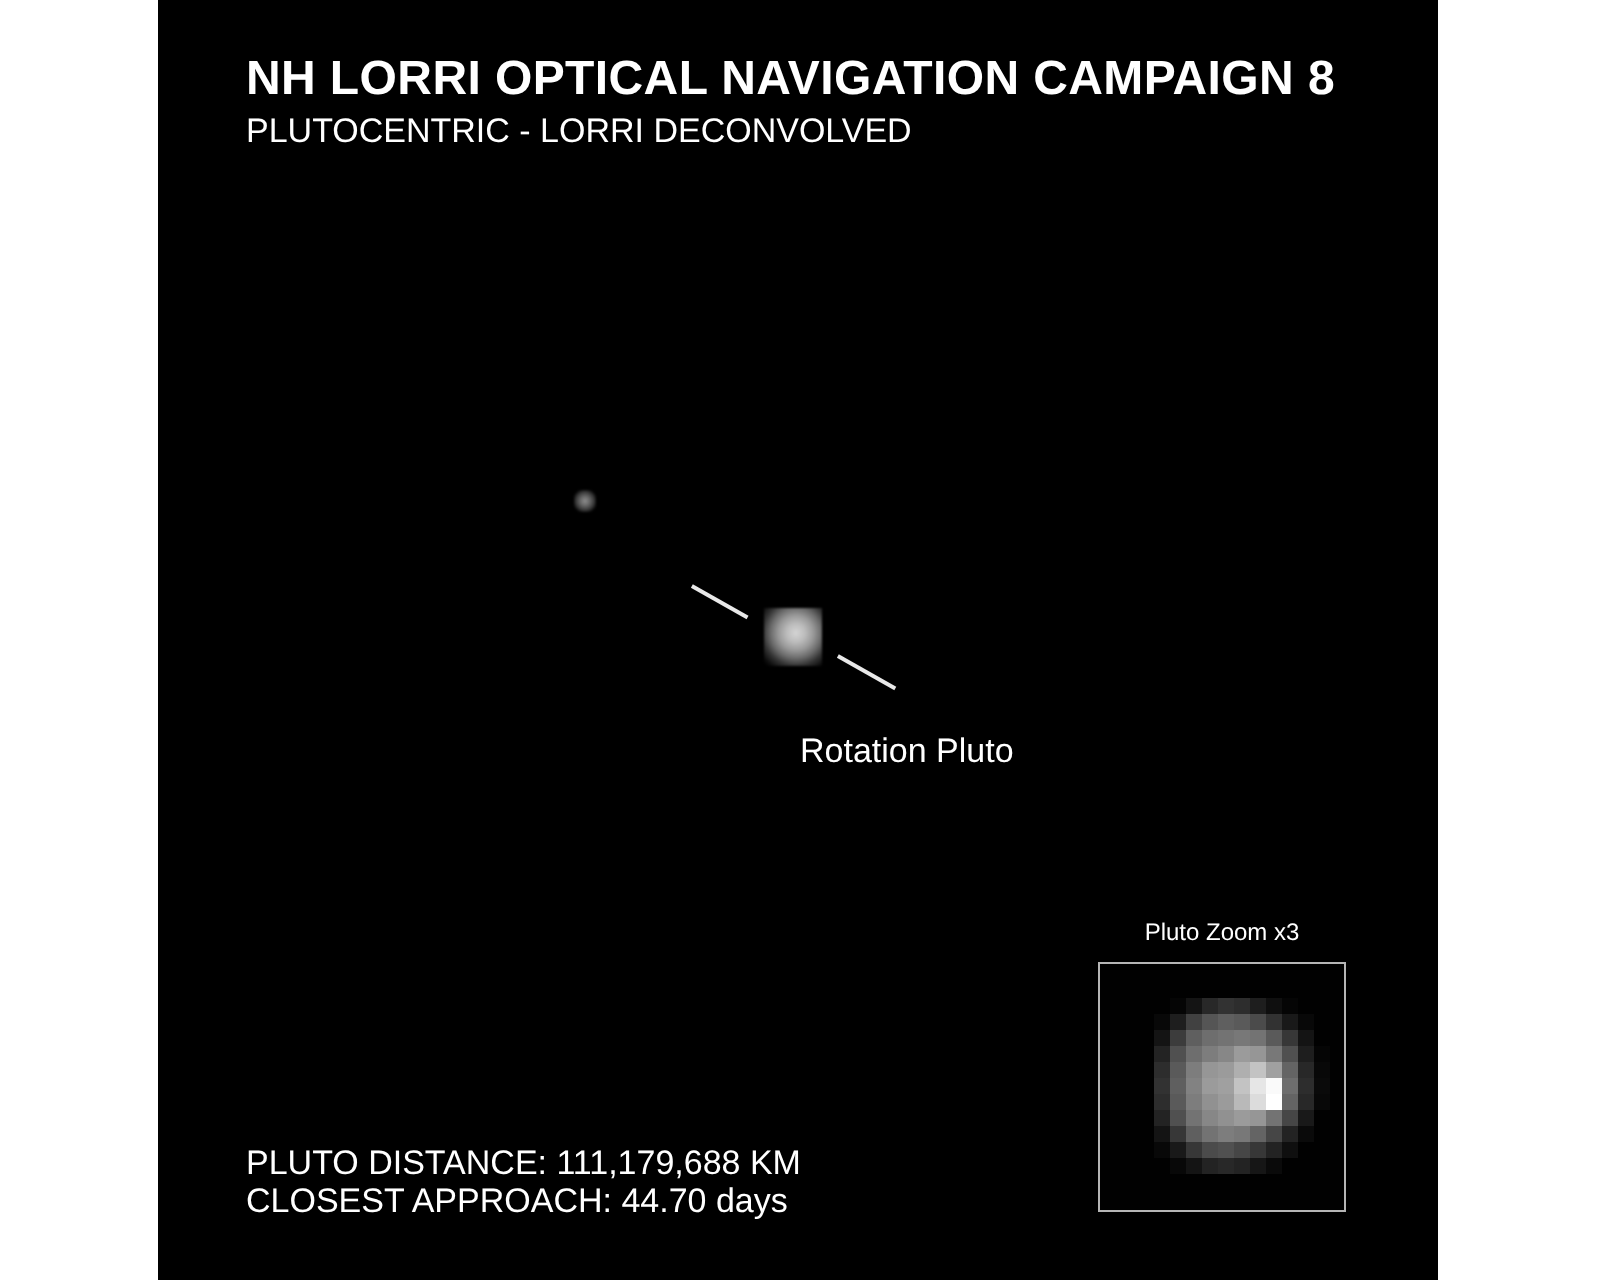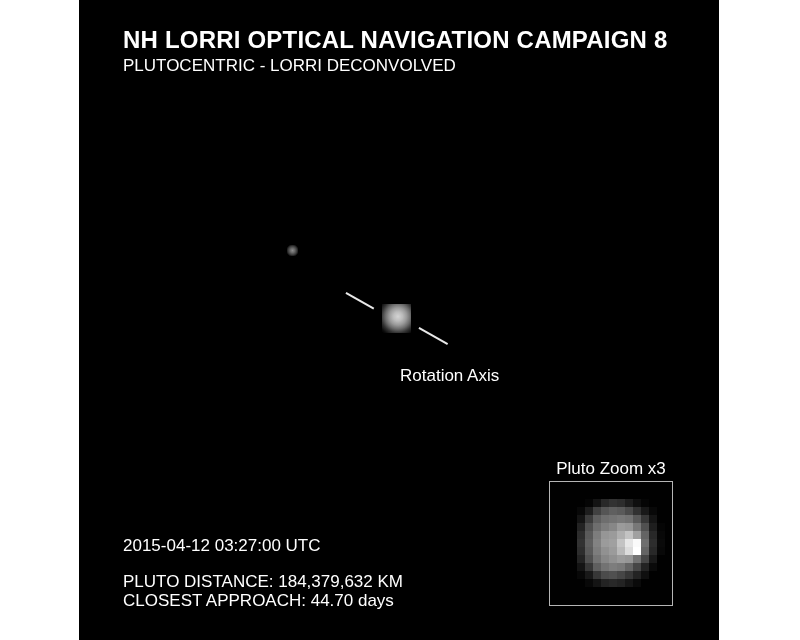--- a/index.html
+++ b/index.html
@@ -48,21 +48,21 @@
     transform:rotate(29.5deg);
   }
   .dash-upper{left:267px;top:292px;width:32px;}
   .dash-lower{left:340px;top:327px;width:33px;}
   .rotation-label{
     left:321px;top:366px;
     font-size:17px;
   }
   .zoom-label{
     left:470px;top:459px;width:124px;
-    text-align:center;font-size:17px;
+    text-align:center;font-size:12px;
   }
   .zoom-box{
     position:absolute;
     left:470px;top:481px;
     width:124px;height:125px;
     border:1px solid #b5b5b5;
     background:#010101;
     box-sizing:border-box;
   }
   .pixel-field{
@@ -82,21 +82,21 @@
 
   <div class="txt title">NH LORRI OPTICAL NAVIGATION CAMPAIGN 8</div>
   <div class="txt subtitle">PLUTOCENTRIC - LORRI DECONVOLVED</div>
 
   <div class="charon"></div>
 
   <div class="dash dash-upper"></div>
   <div class="pluto"></div>
   <div class="dash dash-lower"></div>
 
-  <div class="txt rotation-label">Rotation Axis</div>
+  <div class="txt rotation-label">Rotation Pluto</div>
 
   <div class="txt zoom-label">Pluto Zoom x3</div>
 
   <div class="zoom-box">
     <div class="pixel-field">
         <div class="px" style="left: 8px; top: 0px; width: 8px; height: 8px; background: rgb(5, 5, 5);"></div>
         <div class="px" style="left: 16px; top: 0px; width: 8px; height: 8px; background: rgb(20, 20, 20);"></div>
         <div class="px" style="left: 24px; top: 0px; width: 8px; height: 8px; background: rgb(40, 40, 40);"></div>
         <div class="px" style="left: 32px; top: 0px; width: 8px; height: 8px; background: rgb(50, 50, 50);"></div>
         <div class="px" style="left: 40px; top: 0px; width: 8px; height: 8px; background: rgb(45, 45, 45);"></div>
@@ -199,17 +199,16 @@
         <div class="px" style="left: 8px; top: 80px; width: 8px; height: 8px; background: rgb(8, 8, 8);"></div>
         <div class="px" style="left: 16px; top: 80px; width: 8px; height: 8px; background: rgb(20, 20, 20);"></div>
         <div class="px" style="left: 24px; top: 80px; width: 8px; height: 8px; background: rgb(35, 35, 35);"></div>
         <div class="px" style="left: 32px; top: 80px; width: 8px; height: 8px; background: rgb(40, 40, 40);"></div>
         <div class="px" style="left: 40px; top: 80px; width: 8px; height: 8px; background: rgb(35, 35, 35);"></div>
         <div class="px" style="left: 48px; top: 80px; width: 8px; height: 8px; background: rgb(22, 22, 22);"></div>
         <div class="px" style="left: 56px; top: 80px; width: 8px; height: 8px; background: rgb(10, 10, 10);"></div>
       </div>
   </div>
 
-  <div class="txt footer-time">2015-04-12 03:27:00 UTC</div>
-  <div class="txt footer-dist">PLUTO DISTANCE: 184,379,632 KM</div>
+  <div class="txt footer-dist">PLUTO DISTANCE: 111,179,688 KM</div>
   <div class="txt footer-appr">CLOSEST APPROACH: 44.70 days</div>
 
 </div>
 
 </body></html>

